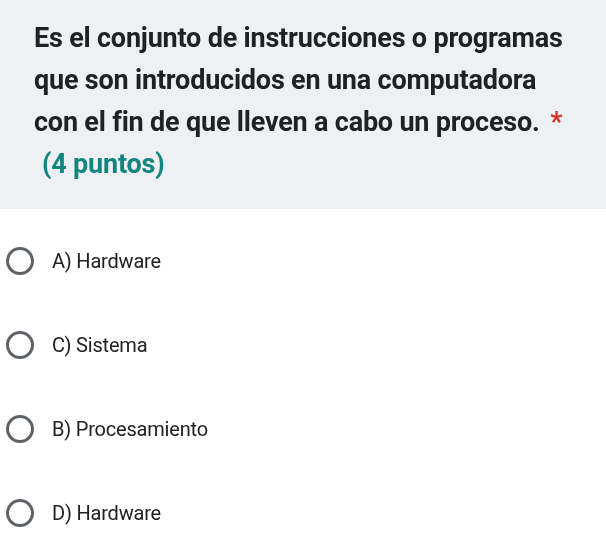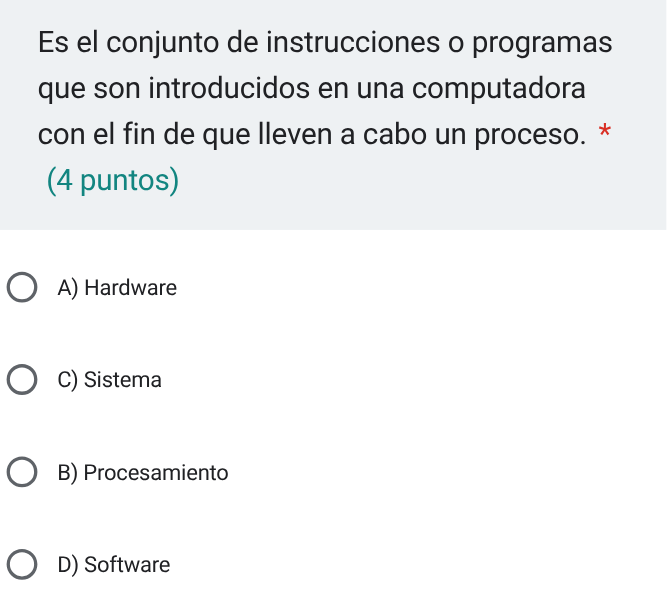--- a/index.html
+++ b/index.html
@@ -14,21 +14,21 @@
       background: #ffffff;
     }
     .question-header {
       background: #eef1f3;
       padding: 18px 28px 24px 34px;
     }
     .question-text {
       font-size: 27px;
       line-height: 1.55;
       color: #202124;
-      font-weight: 400;
+      font-weight: 700;
       letter-spacing: -0.2px;
     }
     .required-asterisk {
       color: #d93025;
       margin-left: 4px;
     }
     .points-badge {
       color: #128580;
       margin-left: 8px;
     }
@@ -74,15 +74,15 @@
   <div class="option-row">
     <div class="radio-circle"></div>
     <span class="option-label">C) Sistema</span>
   </div>
   <div class="option-row">
     <div class="radio-circle"></div>
     <span class="option-label">B) Procesamiento</span>
   </div>
   <div class="option-row">
     <div class="radio-circle"></div>
-    <span class="option-label">D) Software</span>
+    <span class="option-label">D) Hardware</span>
   </div>
 </div>
 
 </body></html>

